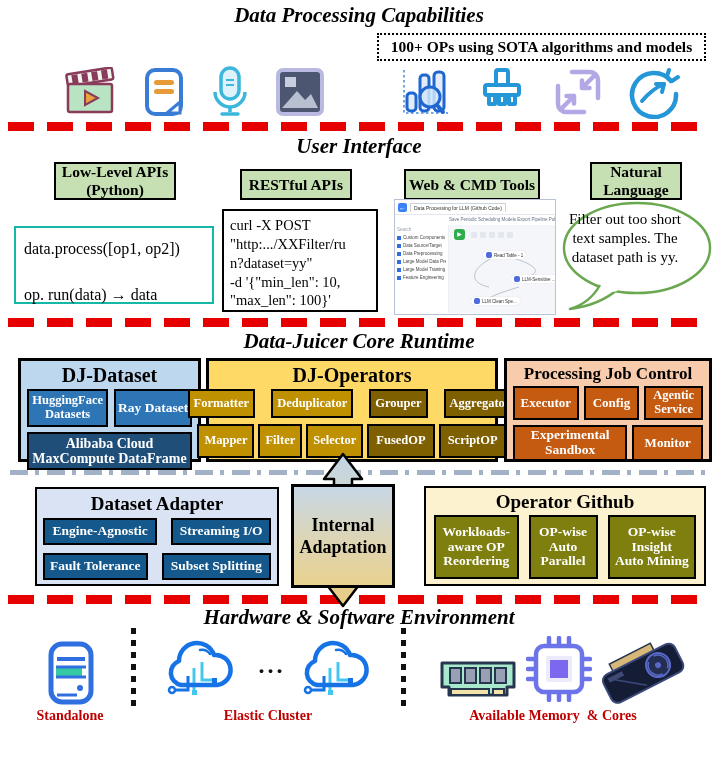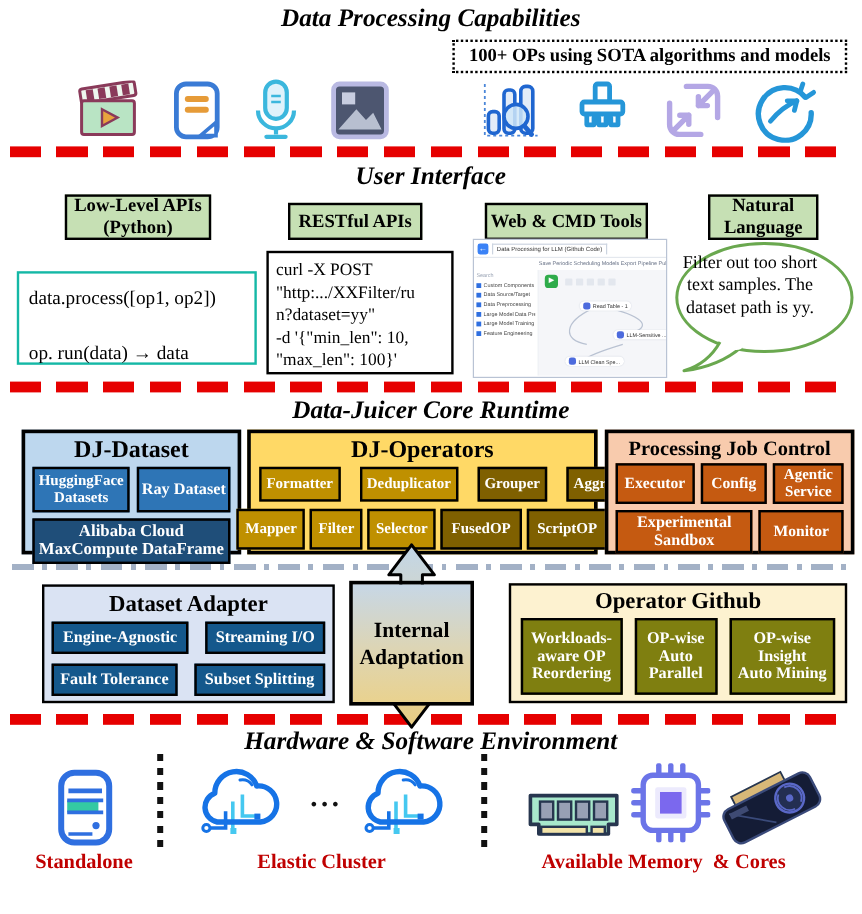--- a/index.html
+++ b/index.html
@@ -76,21 +76,21 @@
   .adapter { position:absolute; border:2.5px solid #000; padding:4px 6px; }
 
   .internal-box { position:absolute; border:3px solid #000; z-index:2;
         background:linear-gradient(180deg,#c7d7e6 0%,#ddd5b4 55%,#e9d28f 100%);
         display:flex; align-items:center; justify-content:center; text-align:center;
         font-weight:bold; font-size:18px; line-height:1.25; }
   .dbl-arrow { position:absolute; z-index:1; }
 
   .vdots { position:absolute; width:5px;
            background:repeating-linear-gradient(180deg,#111 0 6px,transparent 6px 12px); }
-  .hw-label { position:absolute; color:#c00000; font-weight:bold; font-size:17px;
+  .hw-label { position:absolute; color:#c00000; font-weight:bold; font-size:14px;
               text-align:center; white-space:pre-wrap; }
   .dots3 { position:absolute; font-weight:bold; font-size:24px; letter-spacing:3px; color:#111; }
 </style>
 </head>
 <body>
 
 <div id="root">
 
   <div class="sec-title" style="top:3px;">Data Processing Capabilities</div>
 
@@ -280,21 +280,21 @@
       <div class="chip c-blue" style="flex:1; height:38px; font-size:13.5px;">Ray Dataset</div>
     </div>
     <div class="chip-row" style="margin-top:5px;">
       <div class="chip c-navy ml" style="width:100%; height:38px; font-size:14px;">Alibaba Cloud
 MaxCompute DataFrame</div>
     </div>
   </div>
 
   <div class="panel" style="left:206px; top:358px; width:292px; height:104px; background:#ffd966; padding:3px 7px;">
     <div class="panel-title" style="font-size:20px;">DJ-Operators</div>
-    <div class="chip-row" style="gap:16px; margin-top:2px;justify-content:space-between;">
+    <div class="chip-row" style="gap:16px; margin-top:2px;">
       <div class="chip c-gold" style="height:29px; font-size:12.5px; padding:0 4px; flex:auto;">Formatter</div>
       <div class="chip c-gold" style="height:29px; font-size:12.5px; padding:0 4px; flex:auto;">Deduplicator</div>
       <div class="chip c-olive" style="height:29px; font-size:12.5px; padding:0 4px; flex:auto;">Grouper</div>
       <div class="chip c-olive" style="height:29px; font-size:12.5px; padding:0 4px; flex:auto;">Aggregator</div>
     </div>
     <div class="chip-row" style="gap:4px; margin-top:6px;">
       <div class="chip c-gold" style="height:34px; font-size:12.5px; padding:0 5px; flex:auto;">Mapper</div>
       <div class="chip c-gold" style="height:34px; font-size:12.5px; padding:0 5px; flex:auto;">Filter</div>
       <div class="chip c-gold" style="height:34px; font-size:12.5px; padding:0 5px; flex:auto;">Selector</div>
       <div class="chip c-olive" style="height:34px; font-size:12.5px; padding:0 7px; flex:auto;">FusedOP</div>

